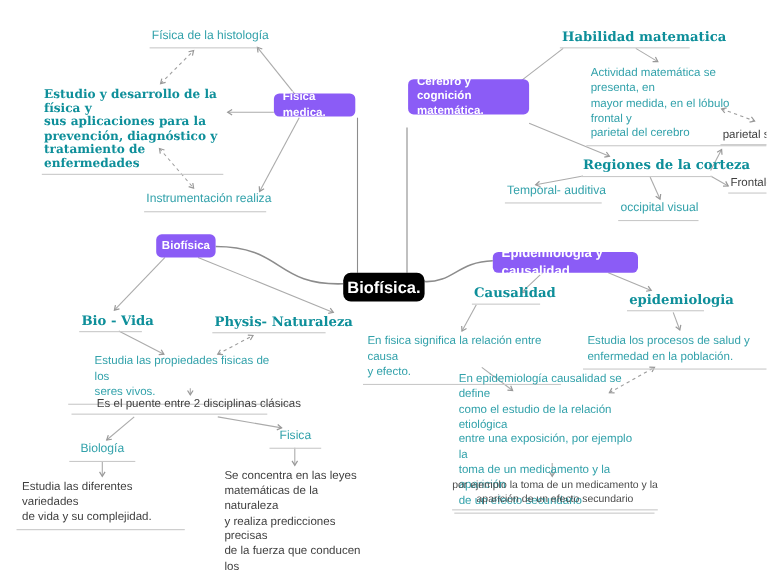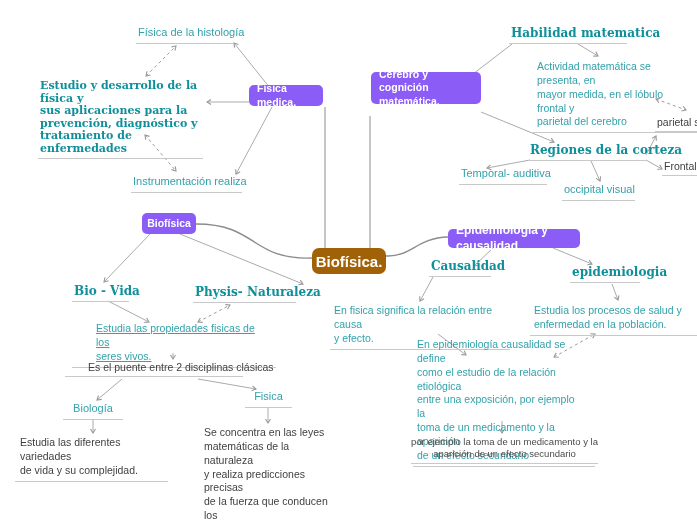--- a/index.html
+++ b/index.html
@@ -52,21 +52,21 @@
     white-space:pre-line; border-bottom:1.5px solid #c9c9c9; padding-bottom:3px;
   }
   
   .gbox {
     background:#8b5cf6; color:#ffffff; font-weight:bold; font-size:10.5px;
     border-radius:5px; display:flex; align-items:center;
     padding:2px 8px; white-space:pre-line; line-height:1.3;
   }
   
   .rootbox {
-    background:#a16207; color:#ffffff; font-weight:bold; font-size:15px;
+    background:#000000; color:#ffffff; font-weight:bold; font-size:15px;
     border-radius:7px; display:flex; align-items:center; justify-content:center;
     white-space:nowrap;
   }
   svg.links { position:absolute; left:0; top:0; }
 </style>
 </head>
 <body>
 
 <div id="canvas">
 
@@ -156,21 +156,21 @@
   <div class="node gbox" style="left:142px; top:213px; width:54px; height:21px; justify-content:center;">Biofísica</div>
 
   <div class="node rootbox" style="left:312px; top:248px; width:74px; height:26px;">Biofísica.</div>
 
   <div class="node gbox" style="left:448px; top:229px; width:132px; height:19px; font-size:12px;">Epidemiologia y causalidad.</div>
 
   <div class="node theading" style="left:72px; top:284px; width:57px;">Bio - Vida</div>
 
   <div class="node theading" style="left:193px; top:285px; width:103px;">Physis- Naturaleza</div>
 
-  <div class="node tpara" style="left:72px; top:322px; width:204px; padding-left:24px;text-decoration:underline;">Estudia las propiedades fisicas de los
+  <div class="node tpara" style="left:62px; top:322px; width:204px; padding-left:24px;">Estudia las propiedades fisicas de los
 seres vivos.</div>
 
   <div class="node dlabel" style="left:65px; top:361px; width:178px; padding-left:23px; overflow:visible;">Es el puente entre 2 disciplinas clásicas</div>
 
   <div class="node tlabel" style="left:63px; top:402px; width:60px;">Biología</div>
 
   <div class="node tlabel" style="left:245px; top:390px; width:47px;">Fisica</div>
 
   <div class="node dpara" style="left:15px; top:436px; width:153px;">Estudia las diferentes variedades
 de vida y su complejidad.</div>

